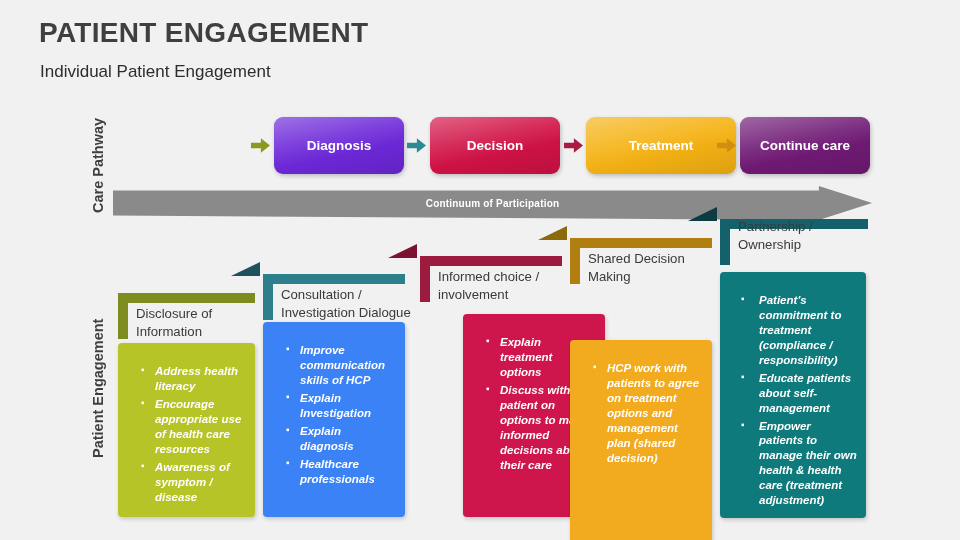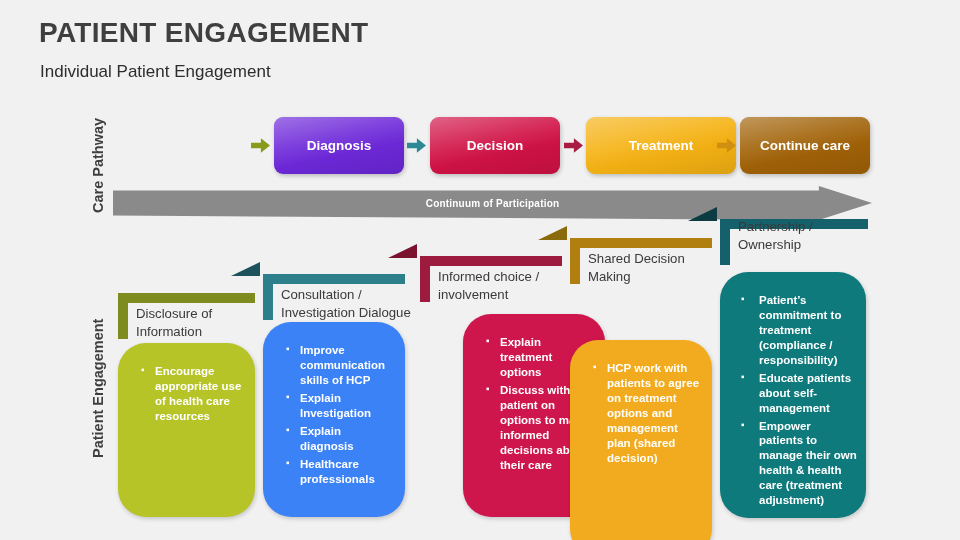--- a/index.html
+++ b/index.html
@@ -50,22 +50,22 @@
     clip-path:polygon(0 13%,93% 13%,93% 0,100% 50%,93% 100%,0 87%);
     display:flex;align-items:center;justify-content:center;
   }
   .continuum span{color:#fff;font-weight:bold;font-size:10px;letter-spacing:.2px;}
   
   .bar{position:absolute;height:10px;}
   .arm{position:absolute;width:10px;height:46px;}
   .tri{position:absolute;width:29px;height:14px;clip-path:polygon(0 100%,100% 0,100% 100%);}
   .chead{position:absolute;font-size:13.2px;color:#3a3a3a;line-height:1.33;}
   .cbox{
-    position:absolute;border-radius:28px;padding:21px 9px 10px 22px;
-    box-shadow:1px 2px 4px rgba(0,0,0,.18);box-sizing:border-box;
+    position:absolute;border-radius:4px;padding:21px 9px 10px 22px;
+    box-shadow:1px 2px 4px rgba(0,0,0,.18);box-sizing:border-box;font-style:italic;
   }
   .cbox ul{list-style:none;margin:0;padding:0;}
   .cbox li{
     position:relative;padding-left:15px;color:#fff;font-weight:bold;
     font-size:11.5px;line-height:1.3;margin-bottom:3px;
   }
   .cbox li::before{content:"▪";position:absolute;left:1px;top:-1px;font-size:10px;color:#fff;}
   .cbox.wide-indent{padding-left:20px;}
   .cbox.wide-indent li{padding-left:19px;}
   
@@ -114,35 +114,37 @@
   <div class="stage s3" style="background-color: rgb(209, 18, 70);">
     <span>Decision</span>
   </div>
   <div class="flow-arrow a3" style="background-color: rgb(169, 28, 65);"></div>
 
   <div class="stage s4" style="background-color: rgb(245, 178, 19);">
     <span>Treatment</span>
   </div>
   <div class="flow-arrow a4" style="background-color: rgb(207, 144, 18);"></div>
 
-  <div class="stage s5" style="background-color: #a16207;">
+  <div class="stage s5" style="background-color: #701a75;">
     <span>Continue care</span>
   </div>
 
   <div class="continuum" style="background-color: rgb(138, 138, 138);">
     <span>Continuum of Participation</span>
   </div>
 
   <div class="c1">
     <div class="bar" style="background-color: rgb(126, 139, 31);"></div>
     <div class="arm" style="background-color: rgb(126, 139, 31);"></div>
     <div class="chead">Disclosure of Information</div>
     <div class="cbox" style="background-color: rgb(182, 196, 39);">
       <ul>
+        <li>Address health literacy</li>
         <li>Encourage appropriate use of health care resources</li>
+        <li>Awareness of symptom / disease</li>
       </ul>
     </div>
   </div>
 
   <div class="c2">
     <div class="tri" style="background-color: rgb(29, 81, 92);"></div>
     <div class="bar" style="background-color: rgb(46, 127, 140);"></div>
     <div class="arm" style="background-color: rgb(46, 127, 140);"></div>
     <div class="chead">Consultation / Investigation Dialogue</div>
     <div class="cbox" style="background-color: #3b82f6;">

